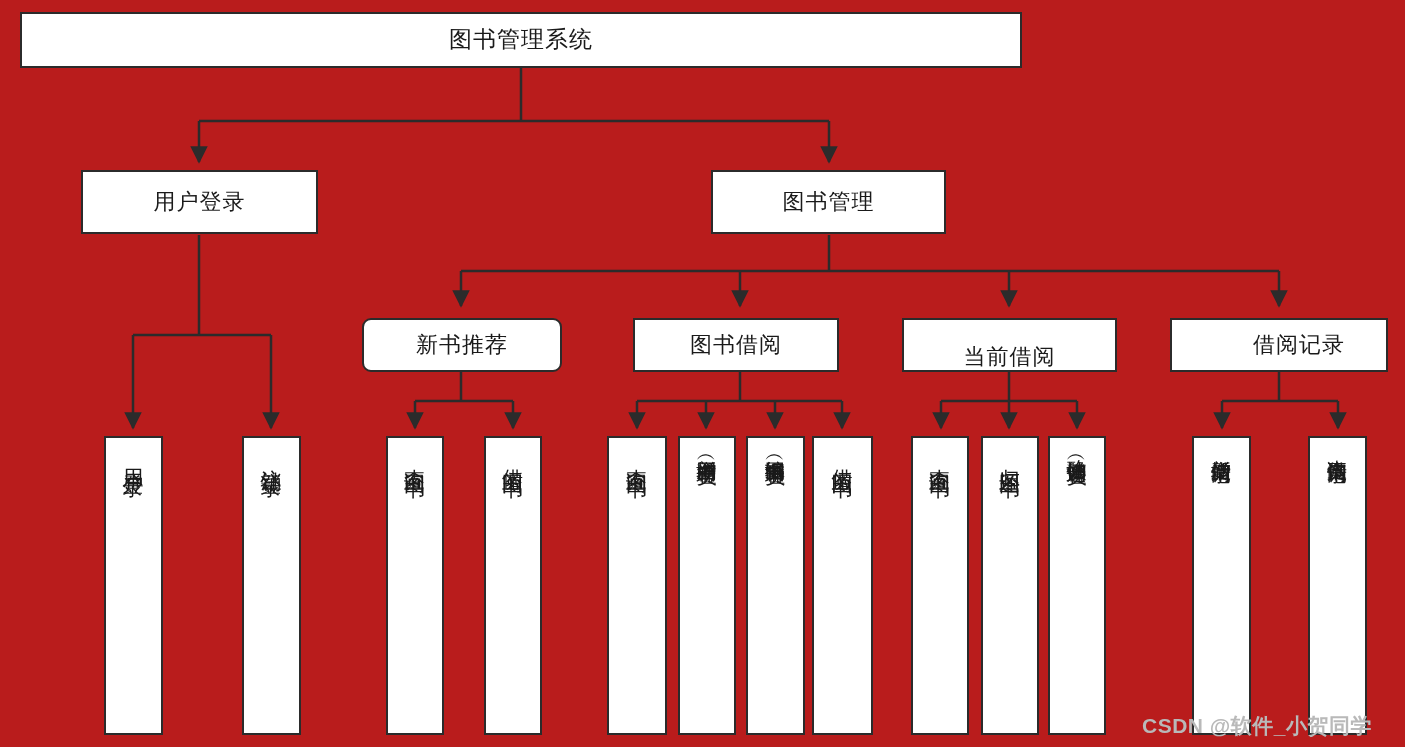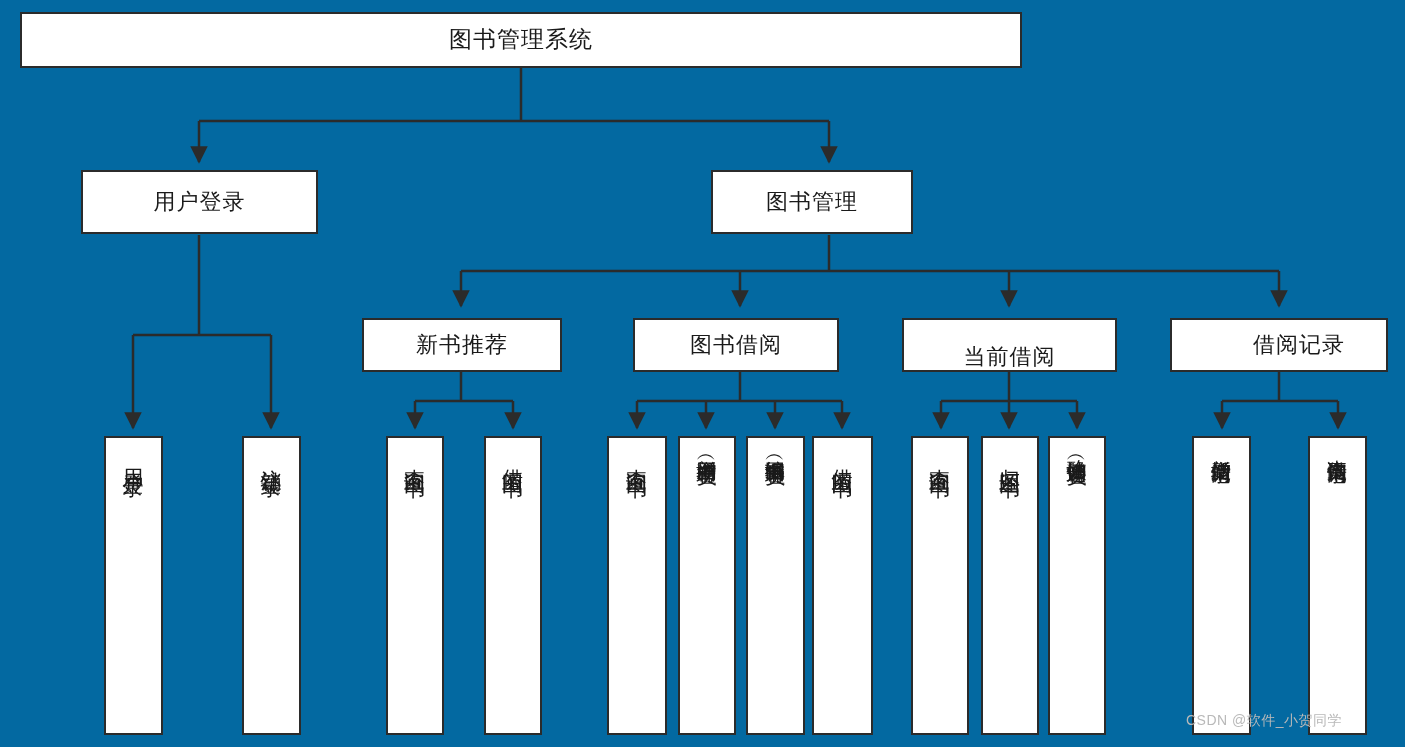--- a/index.html
+++ b/index.html
@@ -8,21 +8,21 @@
     padding: 0;
     background: #ffffff;
   }
   body {
     font-family: "Liberation Sans", "DejaVu Sans", sans-serif;
   }
   #canvas {
     position: relative;
     width: 1405px;
     height: 747px;
-    background: #0369a1;
+    background: #b91c1c;
     overflow: hidden;
   }
   #wires {
     position: absolute;
     left: 0;
     top: 0;
     width: 1405px;
     height: 747px;
     pointer-events: none;
   }
@@ -67,27 +67,28 @@
   }
   .node.vert.tall-text {
     padding-top: 6px;
   }
   .node.vert.tall-text .node-label {
     font-size: 20px;
     letter-spacing: 1px;
   }
   .watermark {
     position: absolute;
-    left: 1186px;
+    left: 1142px;
     top: 712px;
-    font-size: 14px;
+    font-size: 21px;
     color: #b9b9b9;
     letter-spacing: 0.5px;
     white-space: nowrap;
     z-index: 3;
+    font-weight: bold;
   }
 </style>
 </head>
 <body>
 
 <div id="canvas">
 
   <svg id="wires" viewBox="0 0 1405 747" xmlns="http://www.w3.org/2000/svg">
     <defs>
       <marker id="arrow" viewBox="0 0 10 10" refX="9" refY="5" markerWidth="7" markerHeight="7" orient="auto-start-reverse">
@@ -138,25 +139,25 @@
     </g>
   </svg>
 
   <div class="node horiz root" style="left:20px; top:12px; width:1002px; height:56px;">
     <span class="node-label">图书管理系统</span>
   </div>
 
   <div class="node horiz" style="left:81px; top:170px; width:237px; height:64px;">
     <span class="node-label">用户登录</span>
   </div>
-  <div class="node horiz" style="left:711px; top:170px; width:202px; height:64px;">
+  <div class="node horiz" style="left:711px; top:170px; width:235px; height:64px;">
     <span class="node-label">图书管理</span>
   </div>
 
-  <div class="node horiz" style="left:362px; top:318px; width:200px; height:54px;">
+  <div class="node horiz" style="left:362px; top:318px; width:200px; height:54px;border-radius:9px;">
     <span class="node-label">新书推荐</span>
   </div>
   <div class="node horiz" style="left:633px; top:318px; width:206px; height:54px;">
     <span class="node-label">图书借阅</span>
   </div>
   <div class="node horiz" style="left:902px; top:318px; width:215px; height:54px;align-items:flex-end;">
     <span class="node-label">当前借阅</span>
   </div>
   <div class="node horiz" style="left:1170px; top:318px; width:218px; height:54px;padding-left:40px;">
     <span class="node-label">借阅记录</span>

